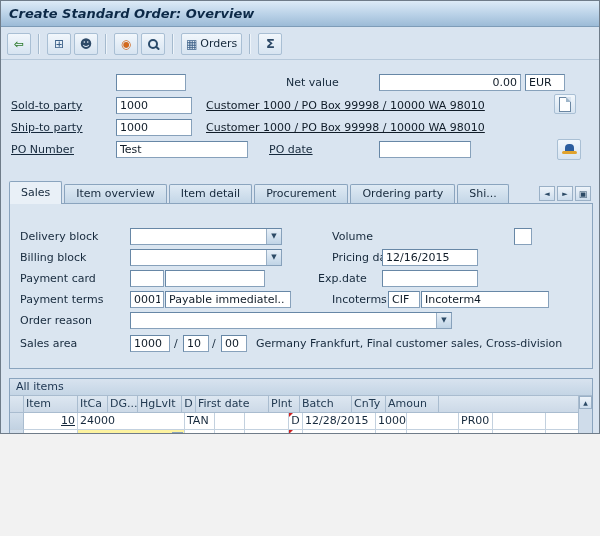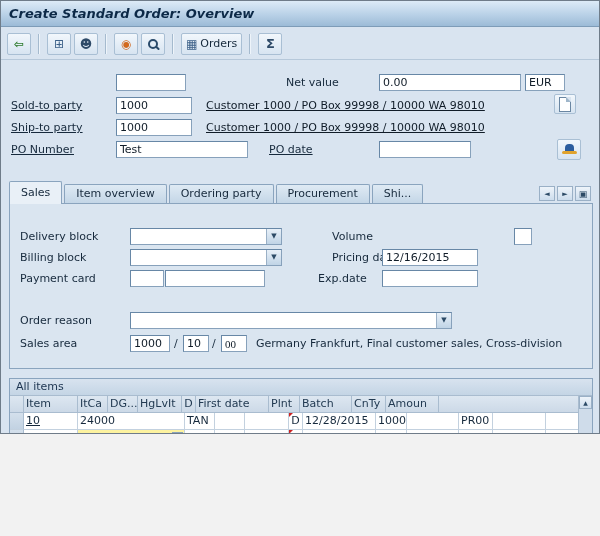--- a/index.html
+++ b/index.html
@@ -38,21 +38,21 @@
   .dots{display:inline-block;width:24px;height:4px;background:radial-gradient(circle,#7a92aa 1.3px,transparent 1.5px) 0 0/6px 4px repeat-x}
 
   
   .frow{position:absolute;left:0;width:600px;height:18px}
   .frow > *{position:absolute;top:0}
   .lbl{line-height:17px;color:#16293c;white-space:nowrap}
   .u{text-decoration:underline}
   .lnk{line-height:17px;text-decoration:underline;color:#101c28;cursor:pointer;white-space:nowrap}
   input.fld,div.fld{position:absolute;height:17px;border:1px solid #87a1bb;border-top-color:#6787a6;border-left-color:#6787a6;background:#fff;font:11px "DejaVu Sans","Liberation Sans",sans-serif;color:#101c28;padding:0 3px;box-sizing:border-box;line-height:15px;white-space:nowrap;overflow:hidden}
   .ro{background:#d7e2ee}
-  .num{text-align:left}
+  .num{text-align:right}
   .mini{position:absolute;width:22px;height:20px;display:flex;align-items:center;justify-content:center;background:linear-gradient(180deg,#f2f7fc,#d7e4f1);border:1px solid #a9bfd4;border-radius:2px;box-sizing:border-box}
 
   
   .tabstrip{position:absolute;left:8px;top:181px;right:8px;height:22px;display:flex;align-items:flex-end}
   .tab{height:19px;line-height:18px;padding:0 11px;border:1px solid #8aa4be;border-bottom:none;background:linear-gradient(#dfeaf4,#c2d5e6);margin-right:2px;border-radius:2px 2px 0 0;white-space:nowrap;cursor:default}
   .tab.active{height:22px;line-height:21px;background:#e9f0f7;position:relative;z-index:3}
   .tabctl{position:absolute;right:0;bottom:3px;display:flex;gap:2px}
   .tabctl .sq{width:16px;height:15px;display:flex;align-items:center;justify-content:center;font-size:7px;color:#2c4a66;background:linear-gradient(#eef4fa,#cddded);border:1px solid #9ab0c6;box-sizing:border-box}
   .tabpanel{position:absolute;left:8px;top:202px;width:584px;height:166px;border:1px solid #8aa4be;background:#dae5f0;box-sizing:border-box;z-index:2}
   .prow{position:absolute;left:0;width:582px;height:18px}
@@ -160,22 +160,23 @@
     <span class="lbl u" style="left:268px">PO date</span>
     <input class="fld" style="left: 378px; width: 92px;" value="">
   </div>
   <div class="mini" style="left:556px;top:138px;width:24px;height:21px">
       <span class="hat"></span>
     </div>
 
   <div class="tabstrip">
     <div class="tab active"><span>Sales</span></div>
     <div class="tab"><span>Item overview</span></div>
+    <div class="tab"><span>Item detail</span></div>
+    <div class="tab"><span>Procurement</span></div>
     <div class="tab"><span>Ordering party</span></div>
-    <div class="tab"><span>Procurement</span></div>
     <div class="tab"><span>Shi...</span></div>
     <div class="tabctl">
       <div class="sq">
           <span>◄</span>
         </div>
       <div class="sq">
           <span>►</span>
         </div>
       <div class="sq">
           <span style="font-size:9px">▣</span>
@@ -206,36 +207,44 @@
     </div>
 
     <div class="prow" style="top:66px">
       <span class="lbl" style="left:10px">Payment card</span>
       <input class="fld" style="left: 120px; width: 34px;" value="">
       <input class="fld" style="left: 155px; width: 100px;" value="">
       <span class="lbl" style="left:308px">Exp.date</span>
       <input class="fld" style="left: 372px; width: 96px;" value="">
     </div>
 
+    <div class="prow" style="top:87px">
+      <span class="lbl" style="left:10px">Payment terms</span>
+      <input class="fld" style="left: 120px; width: 34px;" value="0001">
+      <div class="fld" style="left:155px;width:126px">Payable immediatel..</div>
+      <span class="lbl" style="left:322px">Incoterms</span>
+      <input class="fld" style="left: 378px; width: 32px;" value="CIF">
+      <input class="fld" style="left: 411px; width: 128px;" value="Incoterm4">
+    </div>
 
     <div class="prow" style="top:108px">
       <span class="lbl" style="left:10px">Order reason</span>
       <div class="dd" style="left:120px;width:322px">
         <span class="ddval"></span>
         <span class="ddbtn">▼</span>
       </div>
     </div>
 
     <div class="prow" style="top:131px">
       <span class="lbl" style="left:10px">Sales area</span>
       <input class="fld" style="left: 120px; width: 40px;" value="1000">
       <span class="lbl" style="left:164px">/</span>
       <input class="fld" style="left: 173px; width: 26px;" value="10">
       <span class="lbl" style="left:202px">/</span>
-      <input class="fld" style="left: 211px; width: 26px; font-family: Liberation Serif, serif;" value="00">
+      <input class="fld" style="left: 211px; width: 26px;" value="00">
       <span class="lbl" style="left:246px">Germany Frankfurt, Final customer sales, Cross-division</span>
     </div>
   </div>
 
   <div class="items">
     <div class="icap"><span>All items</span></div>
     <div class="gwrap">
       <div class="grid">
         <div class="grow">
           <div class="gc ghc c-sel"></div>

